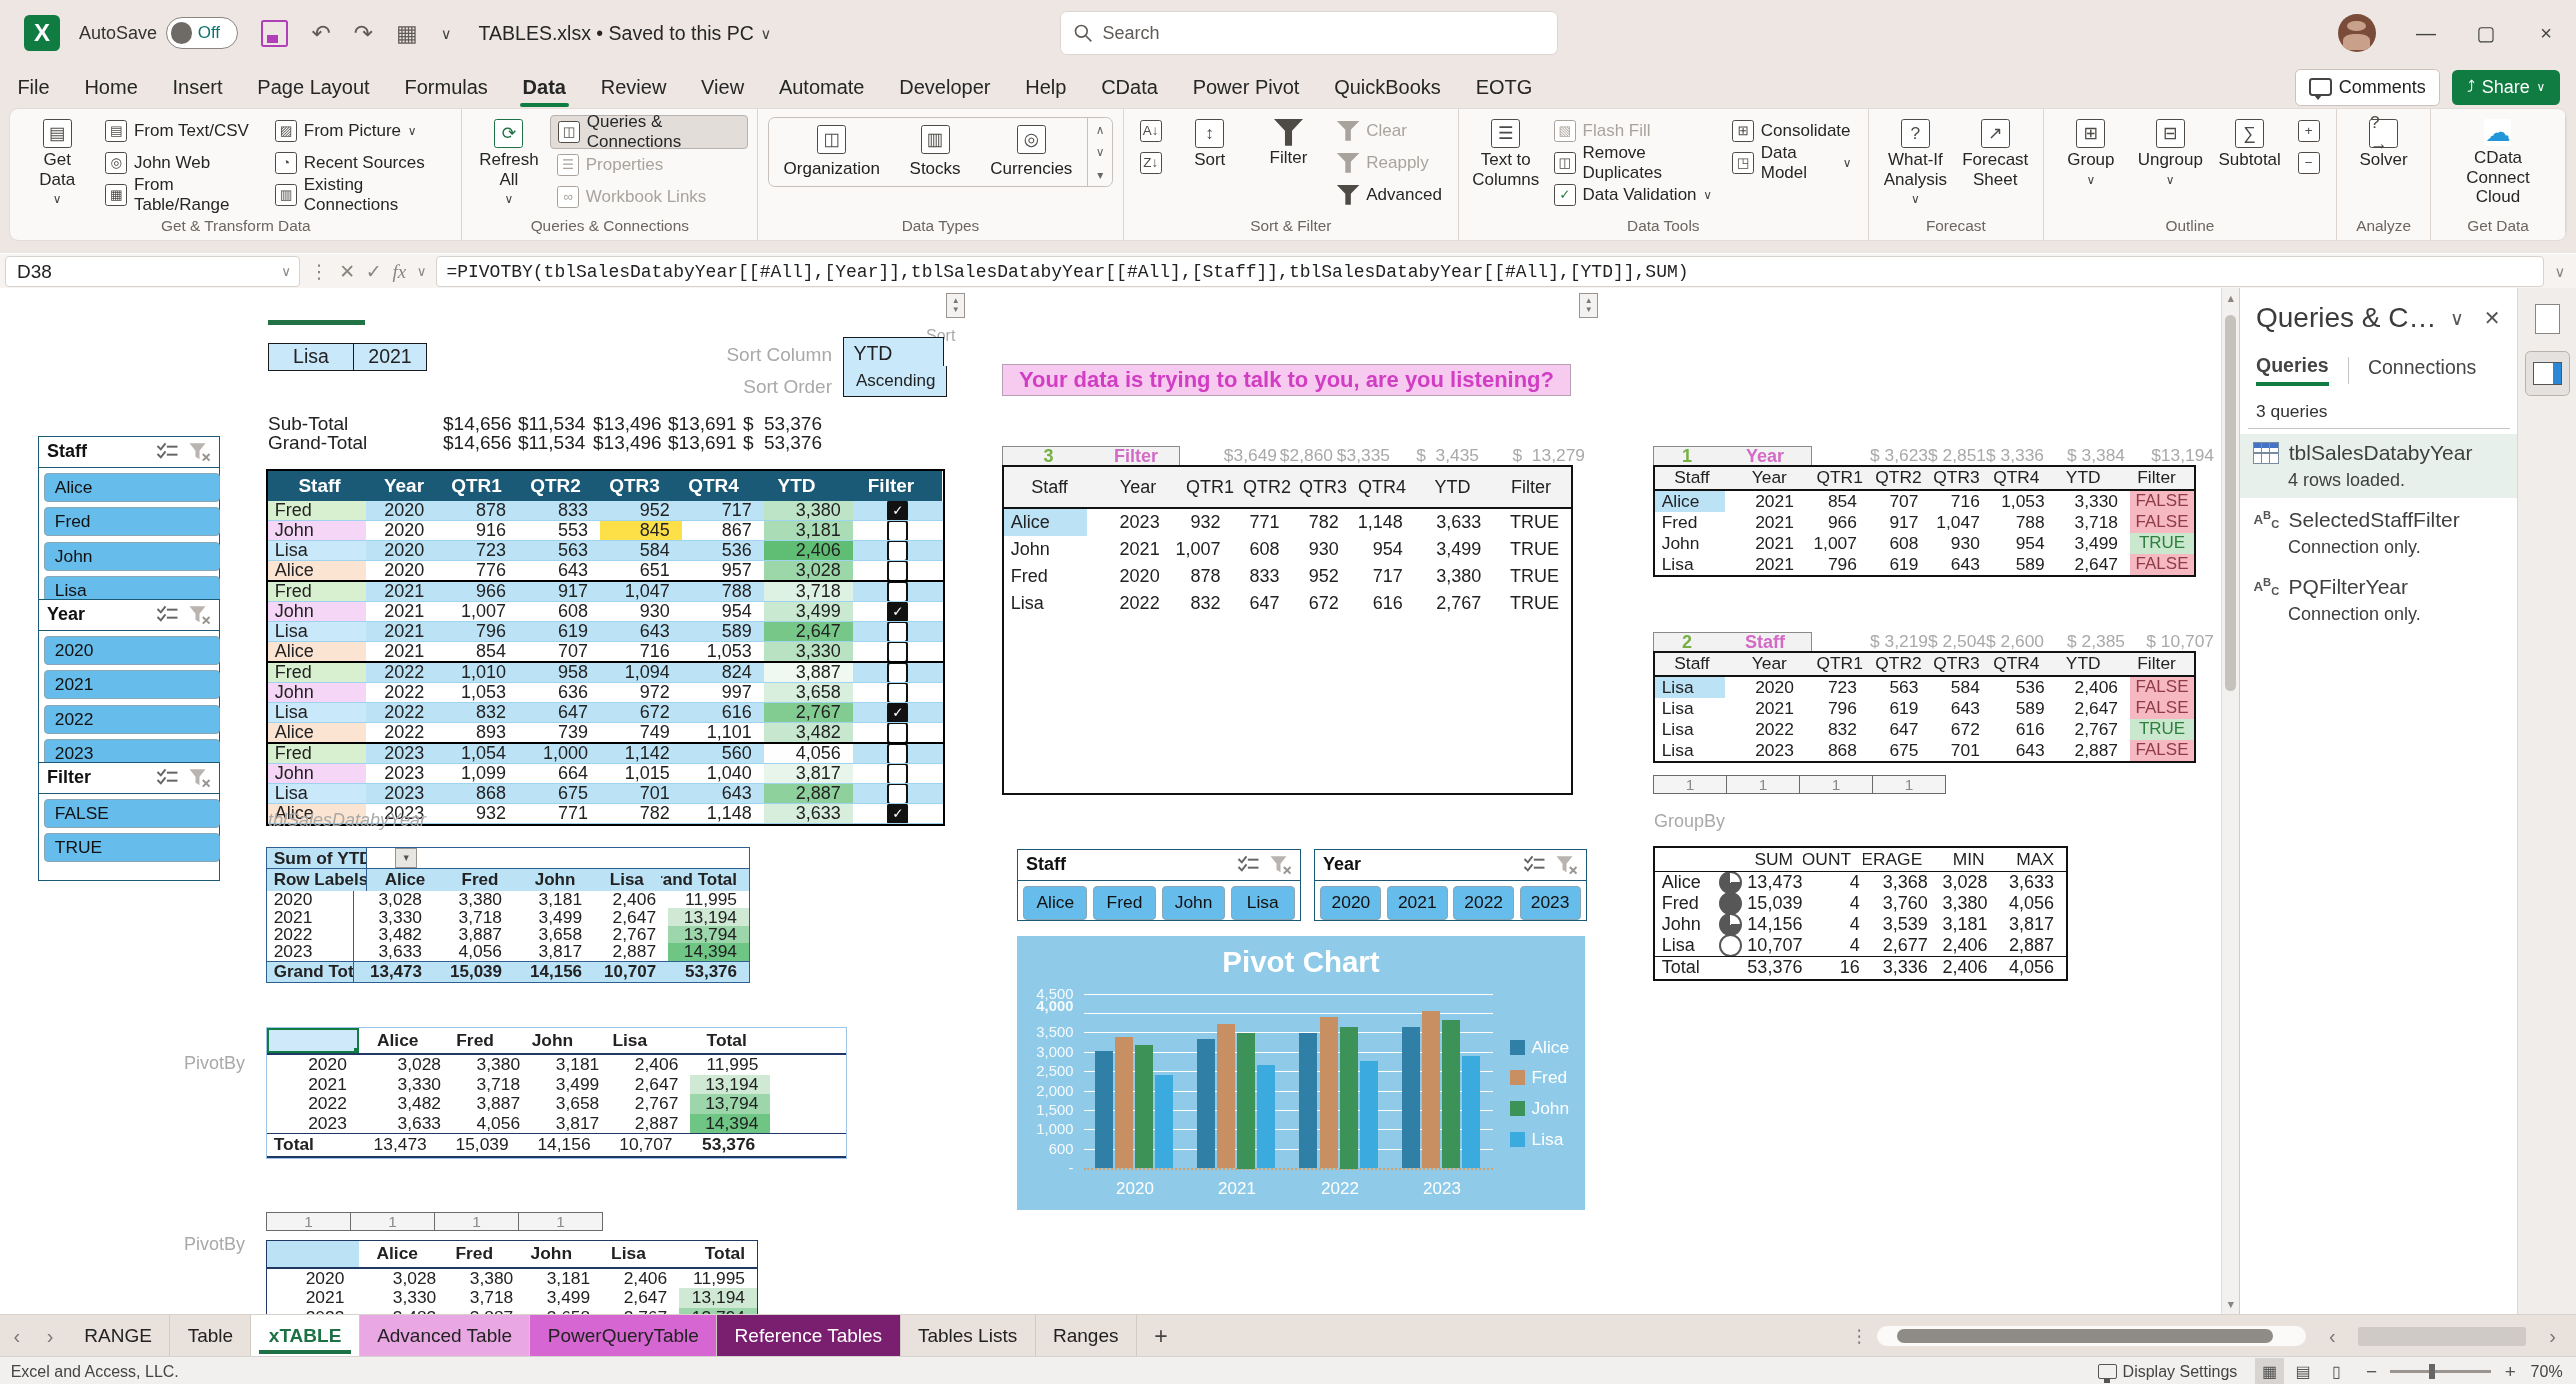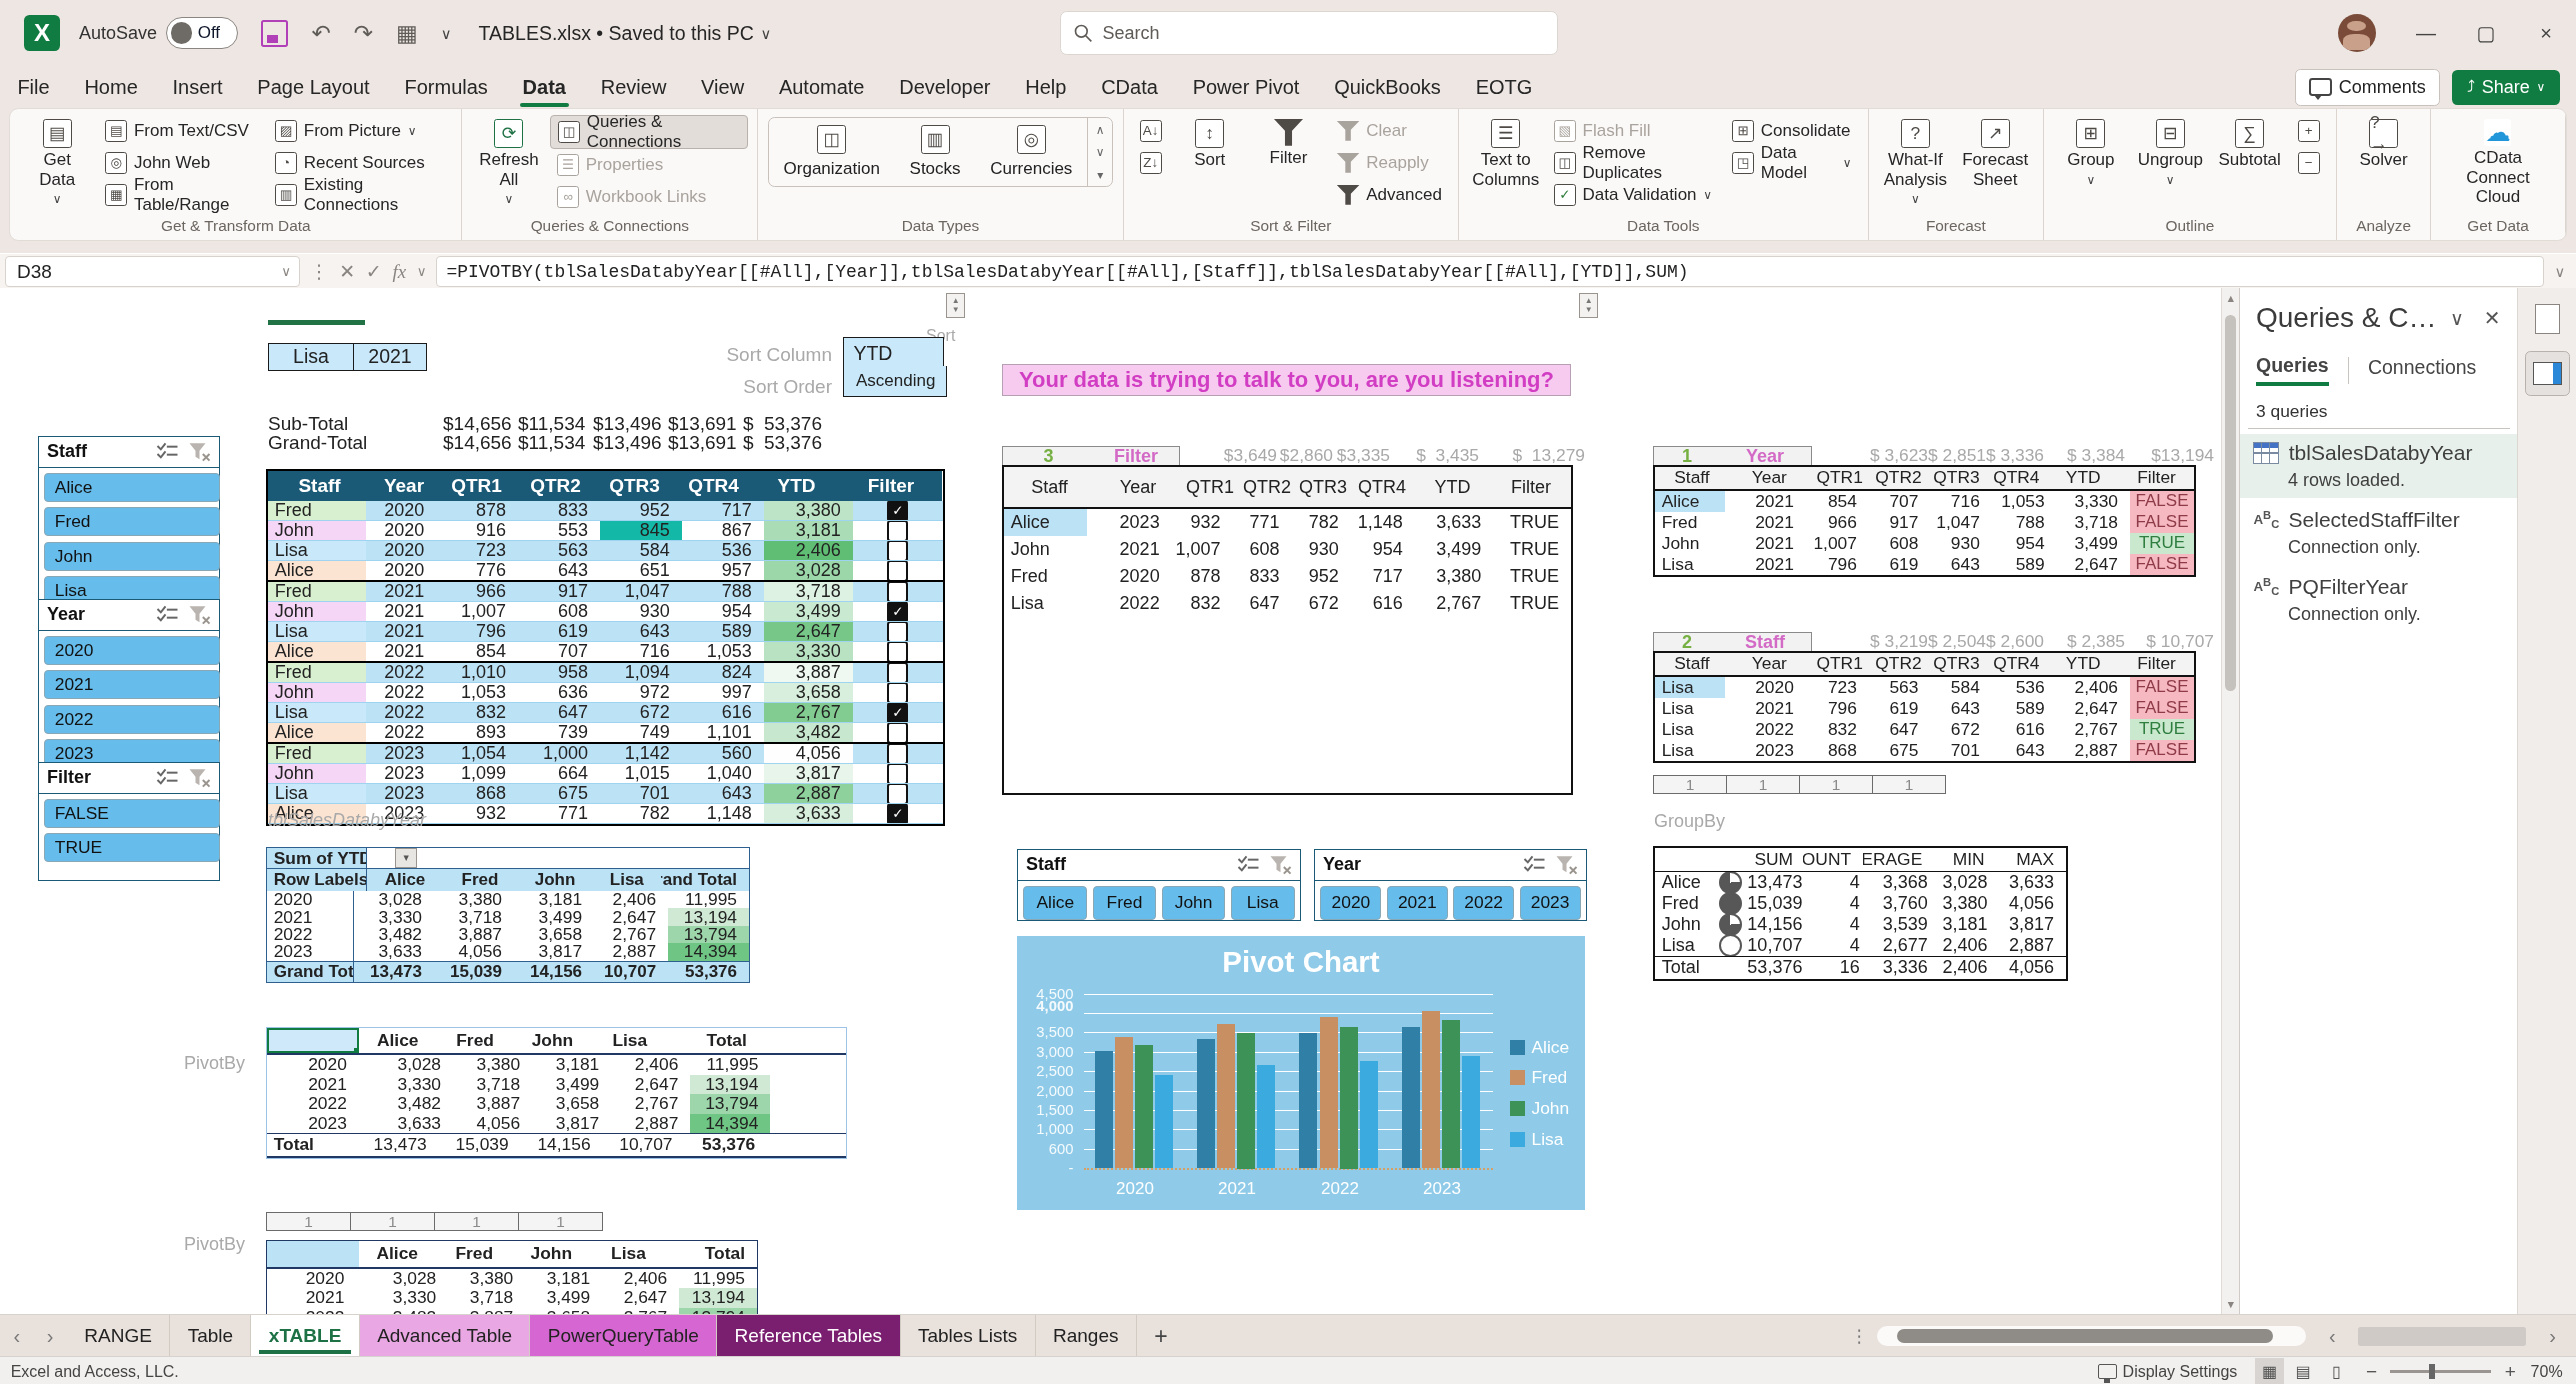--- a/index.html
+++ b/index.html
@@ -5,21 +5,21 @@
   html,body{margin:0;padding:0;background:#888;}
   #app{position:relative;width:2576px;height:1385px;background:#fff;font-family:"Liberation Sans",sans-serif;overflow:hidden;color:#222;}
   .abs{position:absolute;}
   .flex{display:flex;align-items:center;}
   
   #titlebar{position:absolute;left:0;top:0;width:2576px;height:66px;background:#EDE6E2;display:flex;align-items:center;}
   .xlogo{width:36px;height:36px;background:#107C41;border-radius:5.4px;color:#fff;font-weight:bold;font-size:24px;display:flex;align-items:center;justify-content:center;margin-left:24px;}
   .asv-label{font-size:18px;margin-left:19px;color:#333;}
   .pill{width:70px;height:29.5px;border:1.3px solid #8a8580;border-radius:16px;background:#fff;display:flex;align-items:center;margin-left:9.4px;}
   .pill .knob{width:21.5px;height:21.5px;border-radius:50%;background:#6e6a66;margin-left:3.4px;}
-  .pill .off{font-size:17px;color:#0f172a;margin-left:5.4px;}
+  .pill .off{font-size:17px;color:#0f766e;margin-left:5.4px;}
   .tbico{font-size:23px;color:#5f5b57;margin-left:23px;}
   .saveico{width:23px;height:23px;border:2px solid #B13FB8;border-radius:2.7px;margin-left:23px;position:relative;}
   .saveico:after{content:"";position:absolute;left:4px;bottom:1.3px;width:10.7px;height:8px;background:#B13FB8;}
   .fname{font-size:19.5px;color:#262626;margin-left:27px;}
   #searchbox{position:absolute;left:1060px;top:11.4px;width:496px;height:42px;background:#FFFFFF;border:0.7px solid #DDD6D0;border-radius:6.7px;display:flex;align-items:center;color:#5f5b57;font-size:18px;}
   .winbtn{width:60px;height:66px;display:flex;align-items:center;justify-content:center;font-size:20px;color:#444;}
   .avatar{width:38px;height:38px;border-radius:50%;background:#7a4b38;margin-right:20px;position:relative;overflow:hidden;}
   .avatar:after{content:"";position:absolute;left:9.4px;top:6.7px;width:19px;height:10.7px;border-radius:50%;background:#c9a08a;}
   .avatar:before{content:"";position:absolute;left:5.4px;top:20px;width:27px;height:16px;border-radius:40% 40% 0 0;background:#c9a08a;}
   
@@ -531,21 +531,21 @@
           <div class="gc num" style="width: 87px; height: 19px; background: rgb(189, 228, 198); font-size: 18px;">3,380</div>
           <div class="gc ctr" style="width: 102px; height: 19px; background: rgb(188, 226, 246); font-size: 18px;">
             <div class="cb on">✓</div>
           </div>
         </div>
         <div class="grow" style="border-bottom: 1.3px solid rgb(158, 212, 240);">
           <div class="gc left" style="width: 103px; height: 19px; background: rgb(246, 214, 246); font-size: 18px;">John</div>
           <div class="gc num" style="width: 66px; height: 19px; background: rgb(255, 255, 255); font-size: 18px;">2020</div>
           <div class="gc num" style="width: 79px; height: 19px; background: rgb(255, 255, 255); font-size: 18px;">916</div>
           <div class="gc num" style="width: 79px; height: 19px; background: rgb(255, 255, 255); font-size: 18px;">553</div>
-          <div class="gc num" style="width: 79px; height: 19px; background: #14b8a6; font-size: 18px;">845</div>
+          <div class="gc num" style="width: 79px; height: 19px; background: #fde047; font-size: 18px;">845</div>
           <div class="gc num" style="width: 79px; height: 19px; background: rgb(255, 255, 255); font-size: 18px;">867</div>
           <div class="gc num" style="width: 87px; height: 19px; background: rgb(170, 221, 181); font-size: 18px;">3,181</div>
           <div class="gc ctr" style="width: 102px; height: 19px; background: rgb(255, 255, 255); font-size: 18px;">
             <div class="cb"></div>
           </div>
         </div>
         <div class="grow" style="border-bottom: 1.3px solid rgb(158, 212, 240);">
           <div class="gc left" style="width: 103px; height: 19px; background: rgb(201, 233, 251); font-size: 18px;">Lisa</div>
           <div class="gc num" style="width: 66px; height: 19px; background: rgb(188, 226, 246); font-size: 18px;">2020</div>
           <div class="gc num" style="width: 79px; height: 19px; background: rgb(188, 226, 246); font-size: 18px;">723</div>

